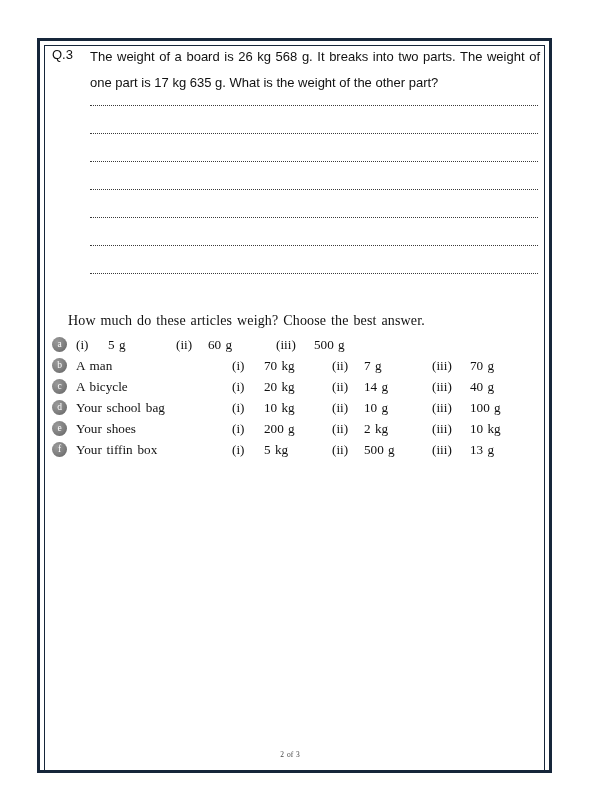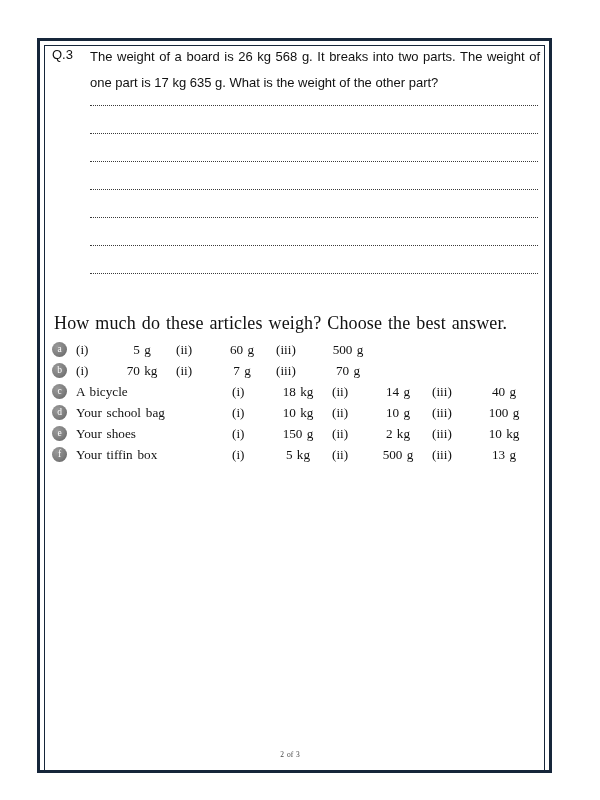--- a/index.html
+++ b/index.html
@@ -96,25 +96,25 @@
     height: 0;
     border-bottom: 1px dotted #3a3a3a;
     margin-top: 0;
   }
 
   
   #articles-section {
     font-family: "Liberation Serif", serif;
   }
   #articles-heading {
-    font-size: 18px;
+    font-size: 14px;
     color: #111;
     letter-spacing: 0.15px;
     word-spacing: 1.2px;
-    margin-left: 2px;
+    margin-left: 16px;
     margin-bottom: 5px;
   }
   .article-row {
     display: flex;
     align-items: center;
     height: 21px;
     font-family: "Liberation Serif", serif;
     font-size: 13.2px;
     color: #111;
   }
@@ -137,21 +137,20 @@
     word-spacing: 1.5px;
   }
   .opt-num {
     flex: 0 0 32px;
     width: 32px;
   }
   .opt-val {
     flex: 0 0 68px;
     width: 68px;
     word-spacing: 1px;
-    text-align: center;
   }
   .opt-num.third { flex: 0 0 38px; width: 38px; }
 
   
   #page-footer {
     position: absolute;
     left: 0;
     top: 750px;
     width: 580px;
     text-align: center;
@@ -195,52 +194,53 @@
           <span class="bullet">a</span>
           <span class="opt-num">(i)</span>
           <span class="opt-val">5 g</span>
           <span class="opt-num">(ii)</span>
           <span class="opt-val">60 g</span>
           <span class="opt-num third">(iii)</span>
           <span class="opt-val">500 g</span>
         </div>
         <div class="article-row">
           <span class="bullet">b</span>
+          <span class="article-name">A man</span>
           <span class="opt-num">(i)</span>
           <span class="opt-val">70 kg</span>
           <span class="opt-num">(ii)</span>
           <span class="opt-val">7 g</span>
           <span class="opt-num third">(iii)</span>
           <span class="opt-val">70 g</span>
         </div>
         <div class="article-row">
           <span class="bullet">c</span>
           <span class="article-name">A bicycle</span>
           <span class="opt-num">(i)</span>
-          <span class="opt-val">18 kg</span>
+          <span class="opt-val">20 kg</span>
           <span class="opt-num">(ii)</span>
           <span class="opt-val">14 g</span>
           <span class="opt-num third">(iii)</span>
           <span class="opt-val">40 g</span>
         </div>
         <div class="article-row">
           <span class="bullet">d</span>
           <span class="article-name">Your school bag</span>
           <span class="opt-num">(i)</span>
           <span class="opt-val">10 kg</span>
           <span class="opt-num">(ii)</span>
           <span class="opt-val">10 g</span>
           <span class="opt-num third">(iii)</span>
           <span class="opt-val">100 g</span>
         </div>
         <div class="article-row">
           <span class="bullet">e</span>
           <span class="article-name">Your shoes</span>
           <span class="opt-num">(i)</span>
-          <span class="opt-val">150 g</span>
+          <span class="opt-val">200 g</span>
           <span class="opt-num">(ii)</span>
           <span class="opt-val">2 kg</span>
           <span class="opt-num third">(iii)</span>
           <span class="opt-val">10 kg</span>
         </div>
         <div class="article-row">
           <span class="bullet">f</span>
           <span class="article-name">Your tiffin box</span>
           <span class="opt-num">(i)</span>
           <span class="opt-val">5 kg</span>

